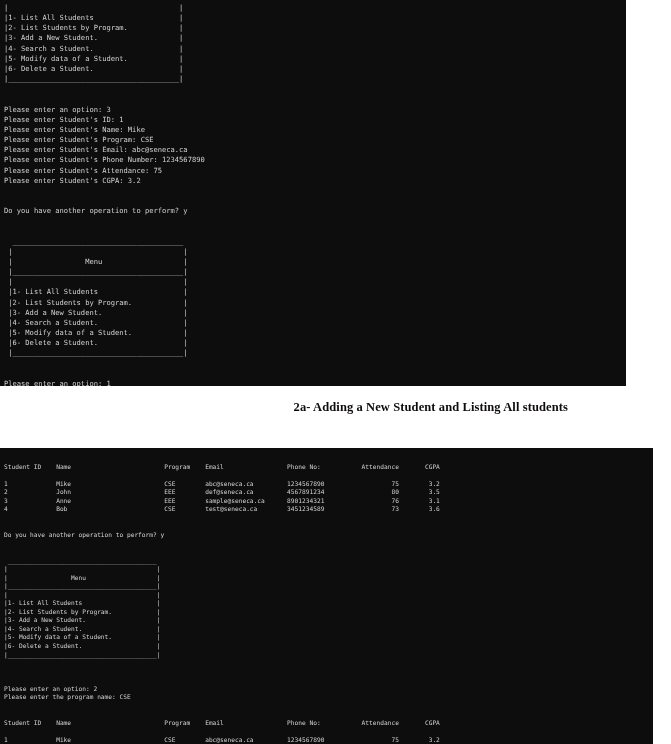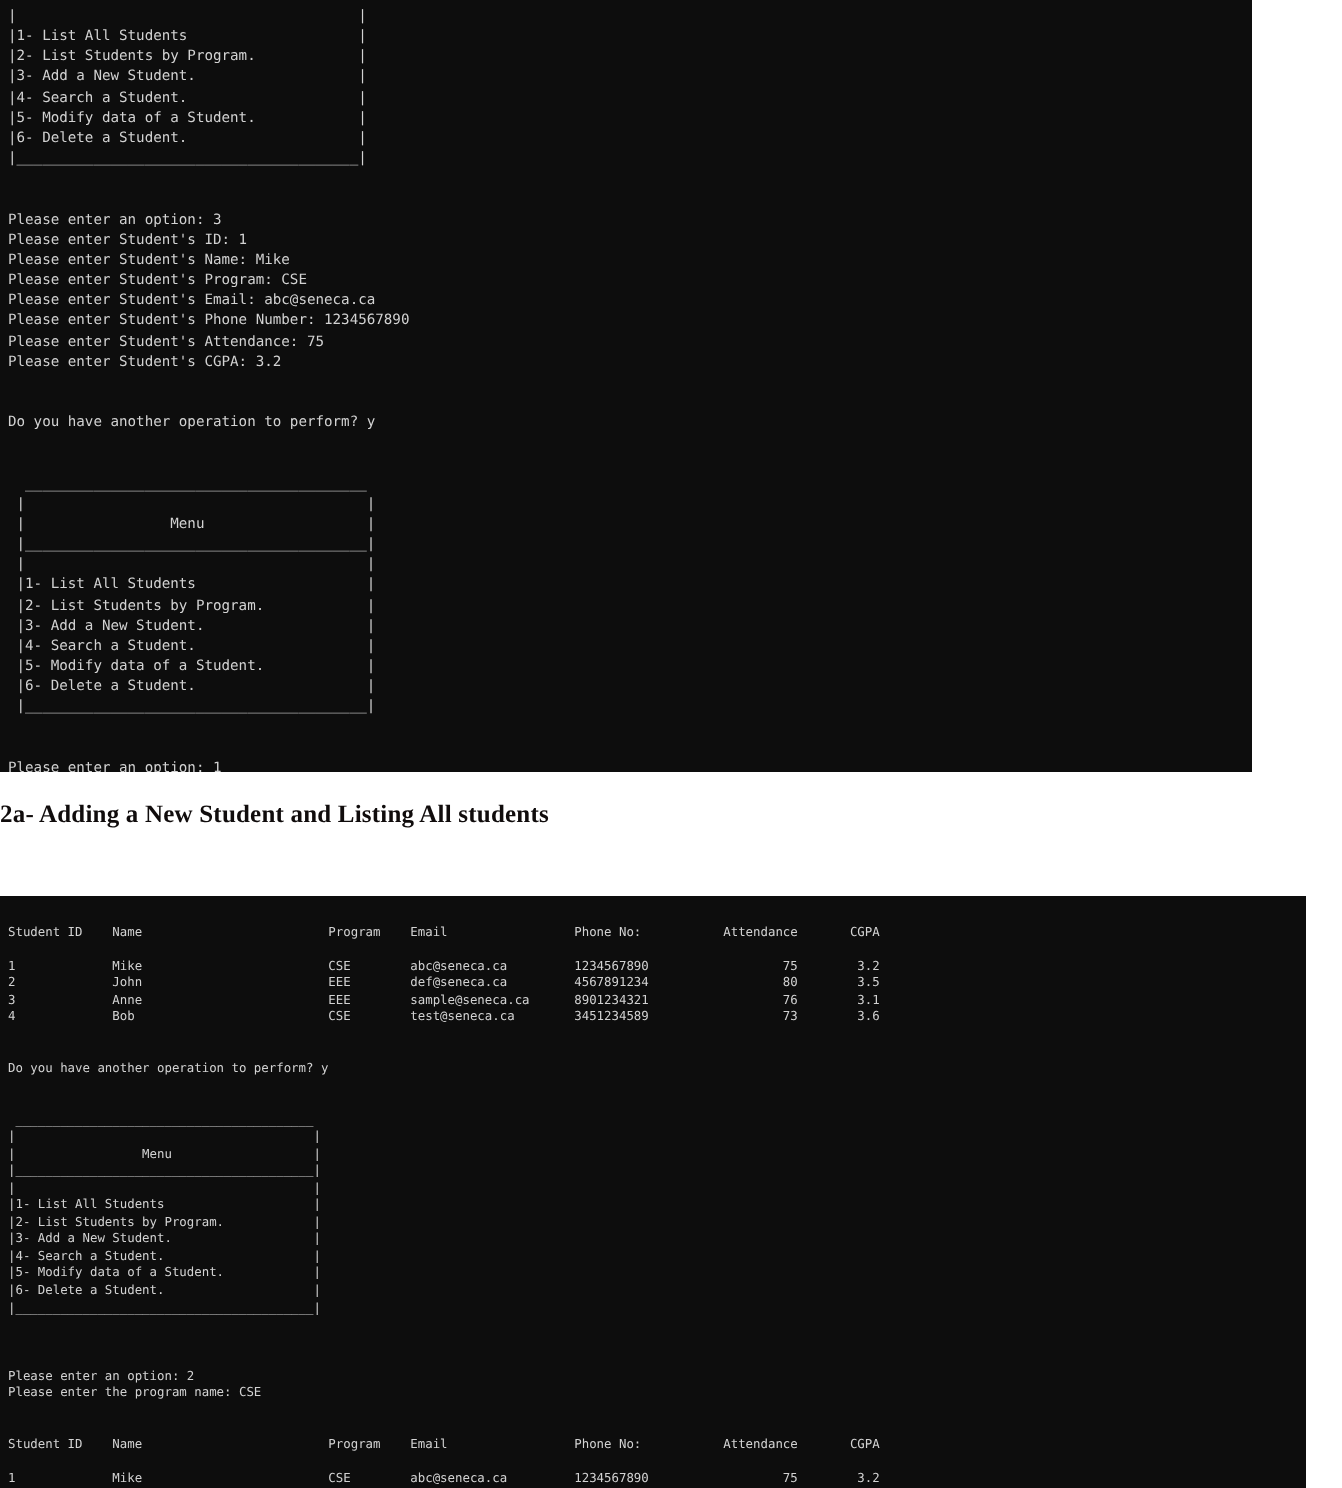--- a/index.html
+++ b/index.html
@@ -54,21 +54,21 @@
   .term-line.blank {
     color: transparent;
   }
 
   
   #figure-caption {
     position: absolute;
     left: 0;
     top: 400px;
     width: 568px;
-    text-align: left;
+    text-align: right;
     font-family: "Liberation Serif", serif;
     font-weight: bold;
     font-size: 12.5px;
     color: #100c0c;
     letter-spacing: 0.1px;
   }
 </style>
 </head>
 <body>
 

